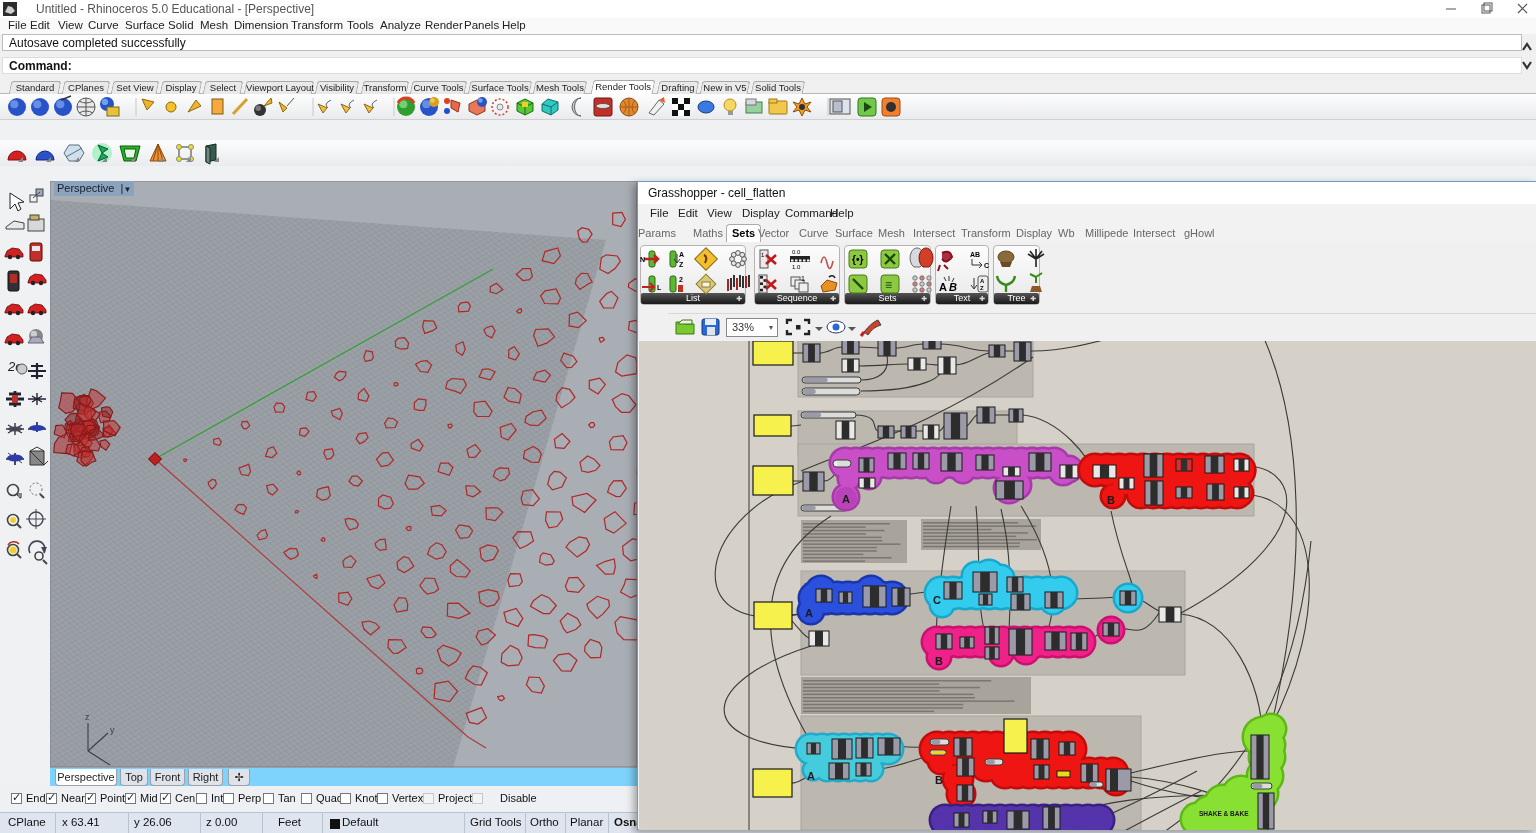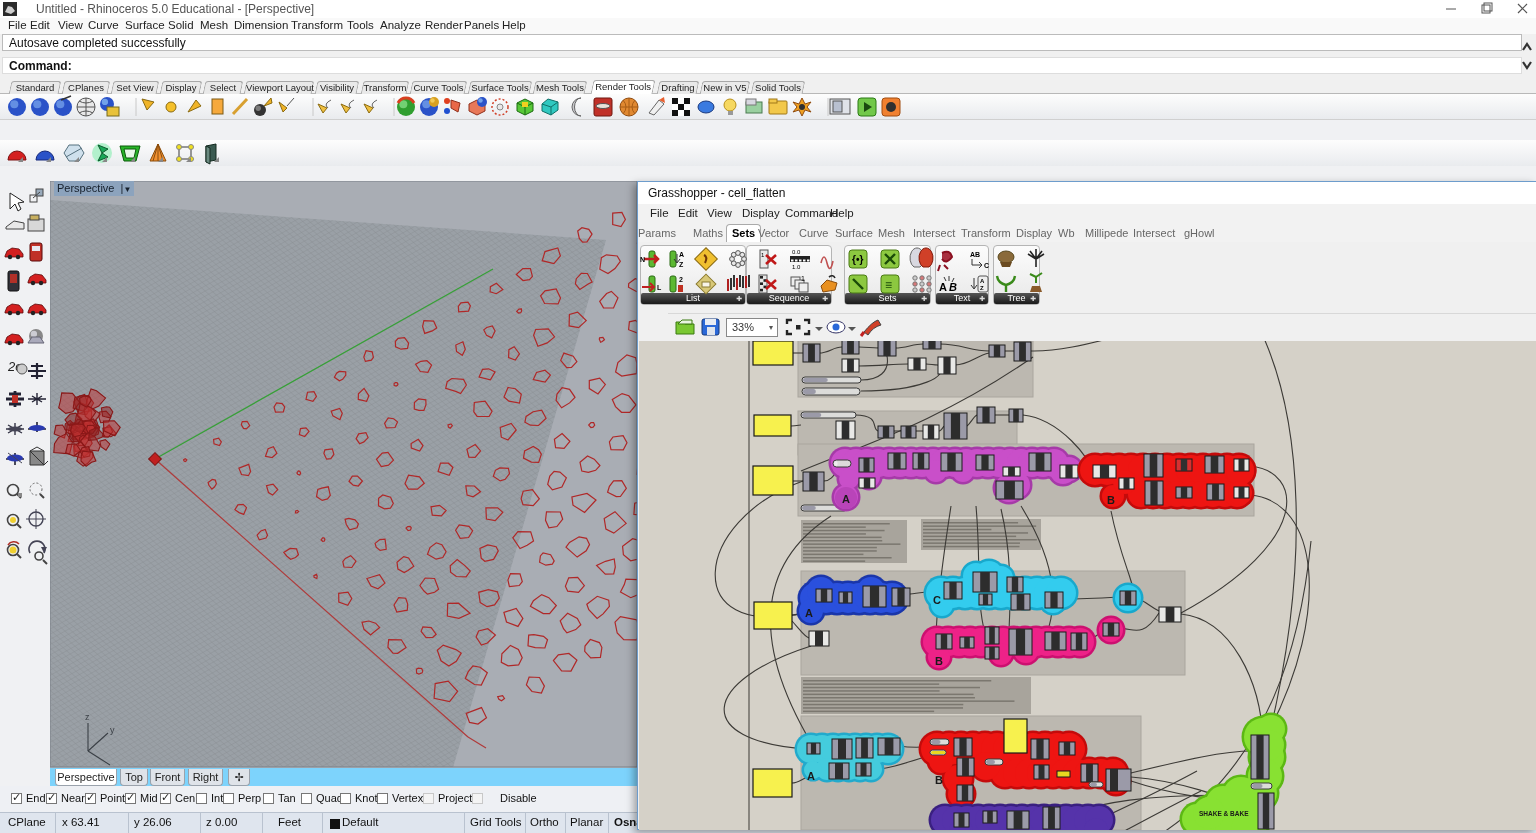--- a/index.html
+++ b/index.html
@@ -589,21 +589,21 @@
       <span style="left:378px">Display</span>
       <span style="left:420px">Wb</span>
       <span style="left:447px">Millipede</span>
       <span style="left:495px">Intersect</span>
       <span style="left:546px">gHowl</span>
     </div>
     <div id="ghtoolbar">
       <div class="ghgrp" style="left:2px;width:106px">
         <div class="ghgrplab">List</div>
       </div>
-      <div class="ghgrp" style="left:108px;width:86px">
+      <div class="ghgrp" style="left:116px;width:86px">
         <div class="ghgrplab">Sequence</div>
       </div>
       <div class="ghgrp" style="left:206px;width:87px">
         <div class="ghgrplab">Sets</div>
       </div>
       <div class="ghgrp" style="left:297px;width:54px">
         <div class="ghgrplab">Text</div>
       </div>
       <div class="ghgrp" style="left:355px;width:47px">
         <div class="ghgrplab">Tree</div>

